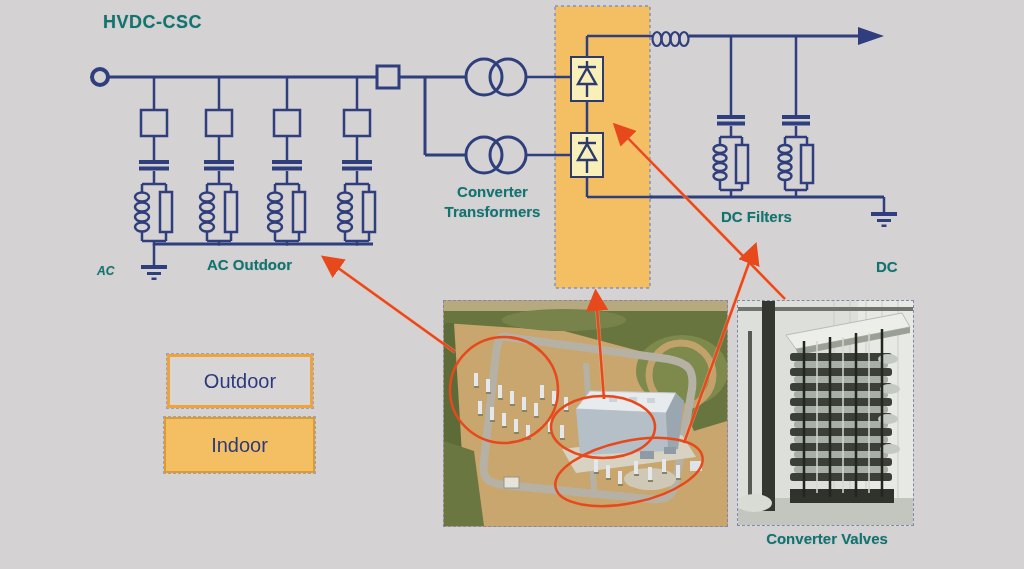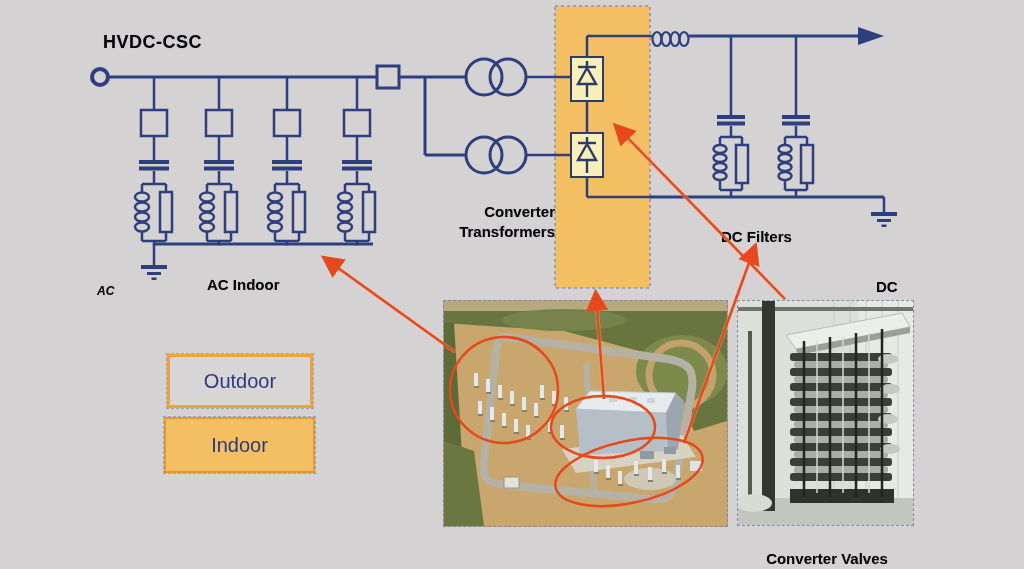--- a/index.html
+++ b/index.html
@@ -3,28 +3,27 @@
 <meta charset="utf-8">
 <style>
   html,body{margin:0;padding:0;background:#9b9798;}
   #canvas{
     position:relative;width:1024px;height:569px;overflow:hidden;
     background:#d5d2d3;font-family:"Liberation Sans",sans-serif;
   }
   .abs{position:absolute;}
   svg{display:block;}
   .lbl{
-    position:absolute;color:#000000;font-weight:bold;white-space:nowrap;
+    position:absolute;color:#0f766e;font-weight:bold;white-space:nowrap;
     text-shadow:0 0 1px rgba(70,80,140,.35);
-    margin-top:20px;
   }
   #title{left:103px;top:12px;font-size:18px;letter-spacing:.5px;}
   #lbl-ac{left:97px;top:264px;font-size:12px;font-style:italic;}
   #lbl-acfilters{left:207px;top:256px;font-size:15px;}
-  #lbl-ct{left:430px;top:182px;width:125px;font-size:15px;text-align:right;
+  #lbl-ct{left:430px;top:182px;width:125px;font-size:15px;text-align:center;
           white-space:normal;line-height:1.35;}
   #lbl-dcfilters{left:721px;top:208px;font-size:15px;}
   #lbl-dc{left:876px;top:258px;font-size:15px;}
   #caption-valves{left:747px;top:530px;width:160px;font-size:15px;text-align:center;}
   .legend{
     position:absolute;display:flex;align-items:center;justify-content:center;
     color:#2b3a7e;font-size:20px;outline:1px dashed #9aa2c0;box-sizing:border-box;
   }
   #legend-outdoor{left:167px;top:354px;width:146px;height:54px;
     background:#d8d5d6;border:3px solid #efa33b;}
@@ -161,21 +160,21 @@
     <g fill="#2f3e7c" stroke="#2f3e7c">
       <line x1="884" y1="197" x2="884" y2="212" stroke-width="2.5"></line>
       <rect x="871" y="212" width="26" height="4" stroke="none"></rect>
       <rect x="877" y="219" width="14" height="3" stroke="none"></rect>
       <rect x="881.5" y="224.5" width="5" height="2.5" stroke="none"></rect>
     </g>
   </svg>
 
   <div class="lbl" id="title">HVDC-CSC</div>
   <div class="lbl" id="lbl-ac">AC</div>
-  <div class="lbl" id="lbl-acfilters">AC Indoor</div>
+  <div class="lbl" id="lbl-acfilters">AC Outdoor</div>
   <div class="lbl" id="lbl-ct">Converter Transformers</div>
   <div class="lbl" id="lbl-dcfilters">DC Filters</div>
   <div class="lbl" id="lbl-dc">DC</div>
 
   <div class="legend" id="legend-indoor">
     <span>Indoor</span>
   </div>
   <div class="legend" id="legend-outdoor">
     <span>Outdoor</span>
   </div>

